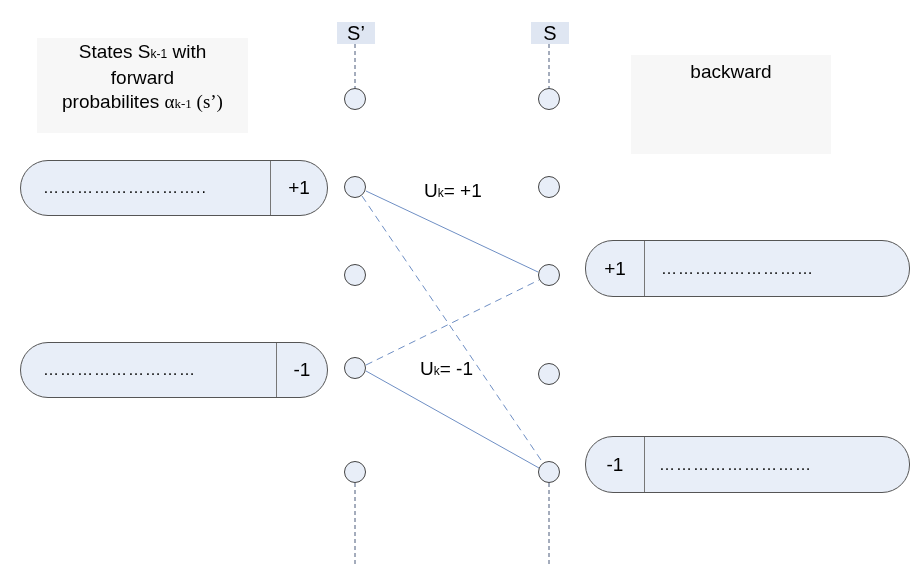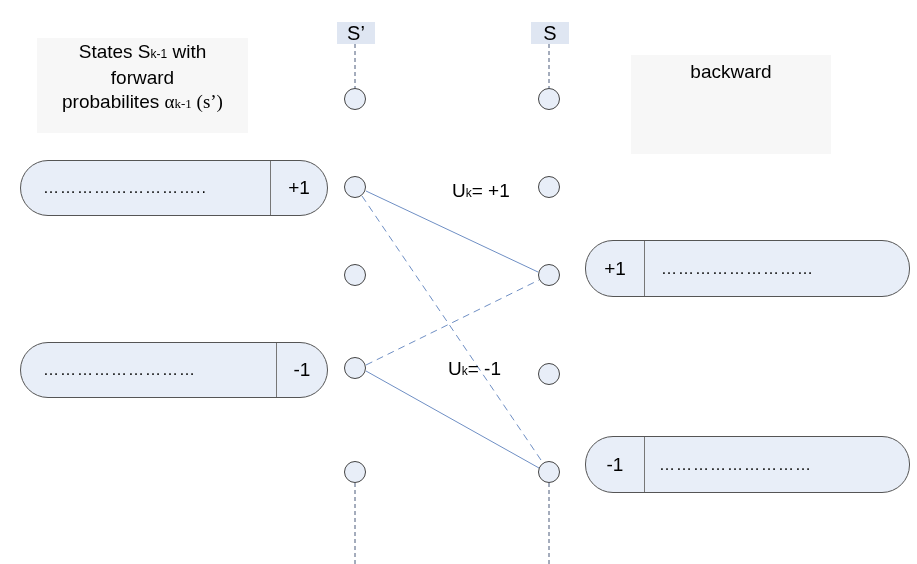--- a/index.html
+++ b/index.html
@@ -10,21 +10,21 @@
   .sub { font-size: 12px; }
   .greek { font-family: "Liberation Serif", serif; font-size: 19px; }
   .greek .sub { font-family: "Liberation Serif", serif; font-size: 13px; }
   .col-header { position: absolute; background: #dfe6f2; font-size: 20px;
                 text-align: center; width: 38px; height: 22px; line-height: 22px; }
   .pill { position: absolute; height: 54px; border: 1px solid #555; border-radius: 28px;
           background: #e8eef8; box-sizing: border-box; display: flex; align-items: center; }
   .pill .val { font-size: 19px; width: 56px; text-align: center; }
   .pill .dots { flex: 1; font-size: 16px; letter-spacing: 1px; padding: 0 10px; }
   .pill .sep { width: 1px; align-self: stretch; background: #777; }
-  .u-label { position: absolute; font-size: 19px; margin-left: 28px; }
+  .u-label { position: absolute; font-size: 19px; }
   svg { position: absolute; left: 0; top: 0; }
 </style>
 </head>
 <body>
 
 <svg width="917" height="564">
 
   <line x1="355" y1="44" x2="355" y2="88" stroke="#4a5a7a" stroke-dasharray="4,3" stroke-width="1"></line>
   <line x1="549" y1="44" x2="549" y2="88" stroke="#4a5a7a" stroke-dasharray="4,3" stroke-width="1"></line>
   <line x1="355" y1="483" x2="355" y2="564" stroke="#4a5a7a" stroke-dasharray="4,3" stroke-width="1"></line>

